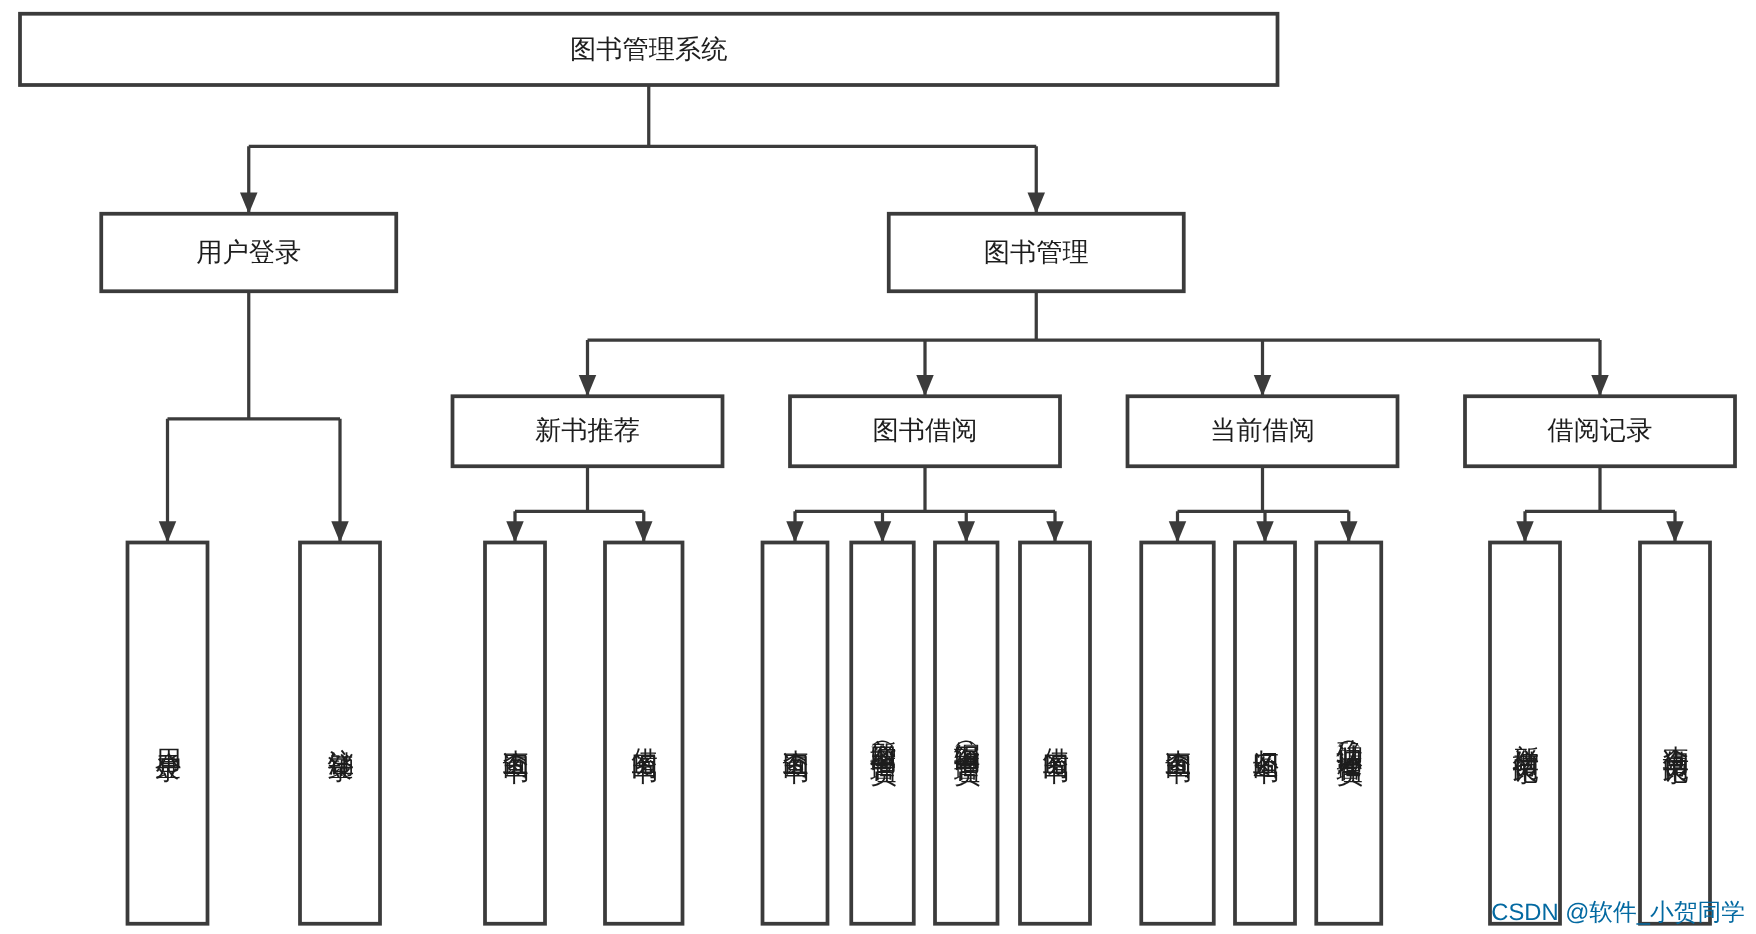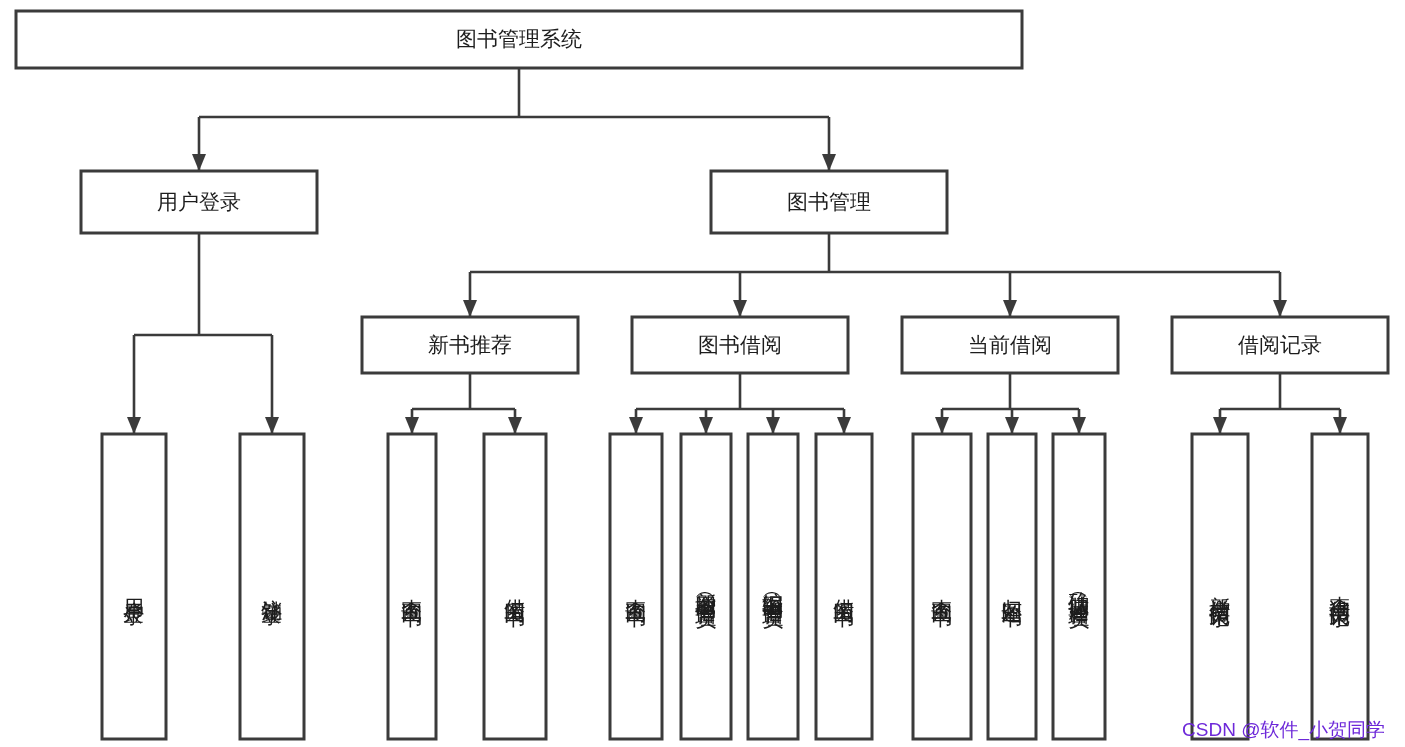--- a/index.html
+++ b/index.html
@@ -60,25 +60,25 @@
     letter-spacing: 2.5px;
     display: flex;
     align-items: center;
     justify-content: center;
     text-align: center;
     white-space: nowrap;
     pointer-events: none;
   }
   .watermark {
     position: absolute;
-    right: 20px;
+    right: 9px;
     bottom: 4px;
     font-family: "Liberation Sans", "DejaVu Sans", sans-serif;
     font-size: 19px;
-    color: #6d28d9;
+    color: #0369a1;
     white-space: nowrap;
   }
 </style>
 </head>
 <body>
 
 <div id="diagram-root">
 
   <svg class="flow" viewBox="0 0 1405 747">
     <g id="connector-layer">

